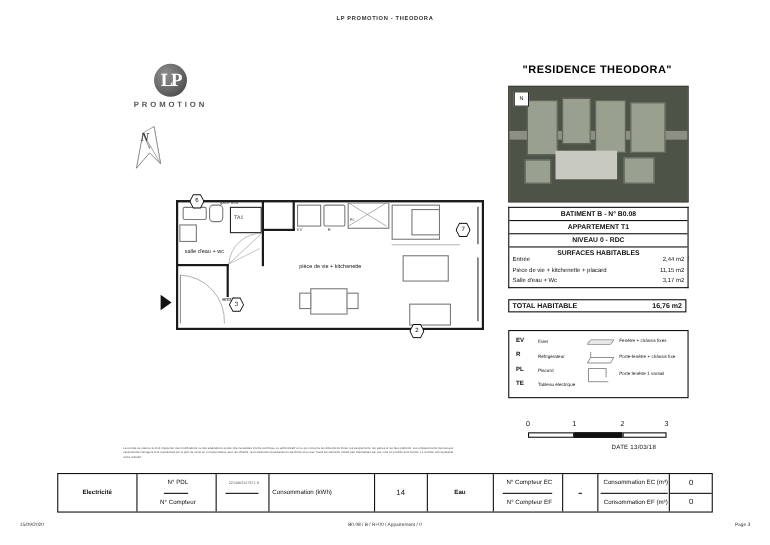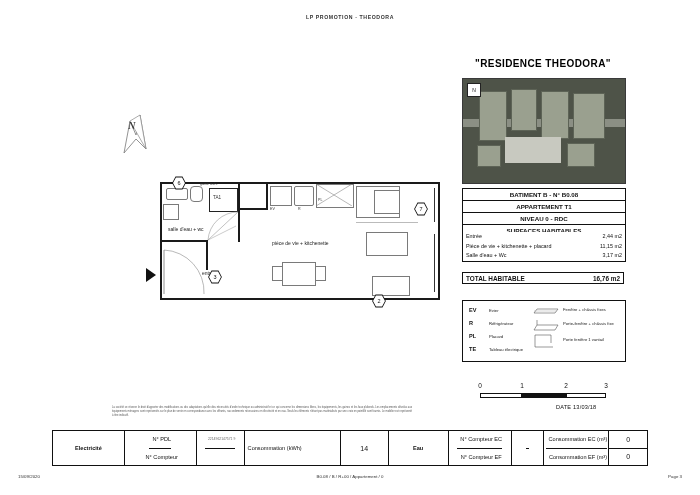--- a/index.html
+++ b/index.html
@@ -136,20 +136,26 @@
   .f-center{position:absolute;left:0;width:700px;text-align:center;}
   .f-right{position:absolute;right:18px;}
 </style>
 </head>
 <body>
 
 <div class="page">
 
   <div class="doc-header">LP PROMOTION - THEODORA</div>
 
+  <div class="logo-wrap">
+    <div class="logo-circle">
+      <div class="lp">LP</div>
+    </div>
+    <div class="logo-word">PROMOTION</div>
+  </div>
 
   <div class="north">
     <svg width="54" height="50" viewBox="0 0 54 50">
       <path d="M14 48 L20 16 L26 30 L30 10 L36 44 L26 34 L14 48 Z" fill="none" stroke="#777" stroke-width="0.8"></path>
       <path d="M20 16 L30 10 L36 44 Z" fill="#fff" stroke="#888" stroke-width="0.7"></path>
     </svg>
     <div class="nlet">N</div>
   </div>
 
   <div class="plan">

